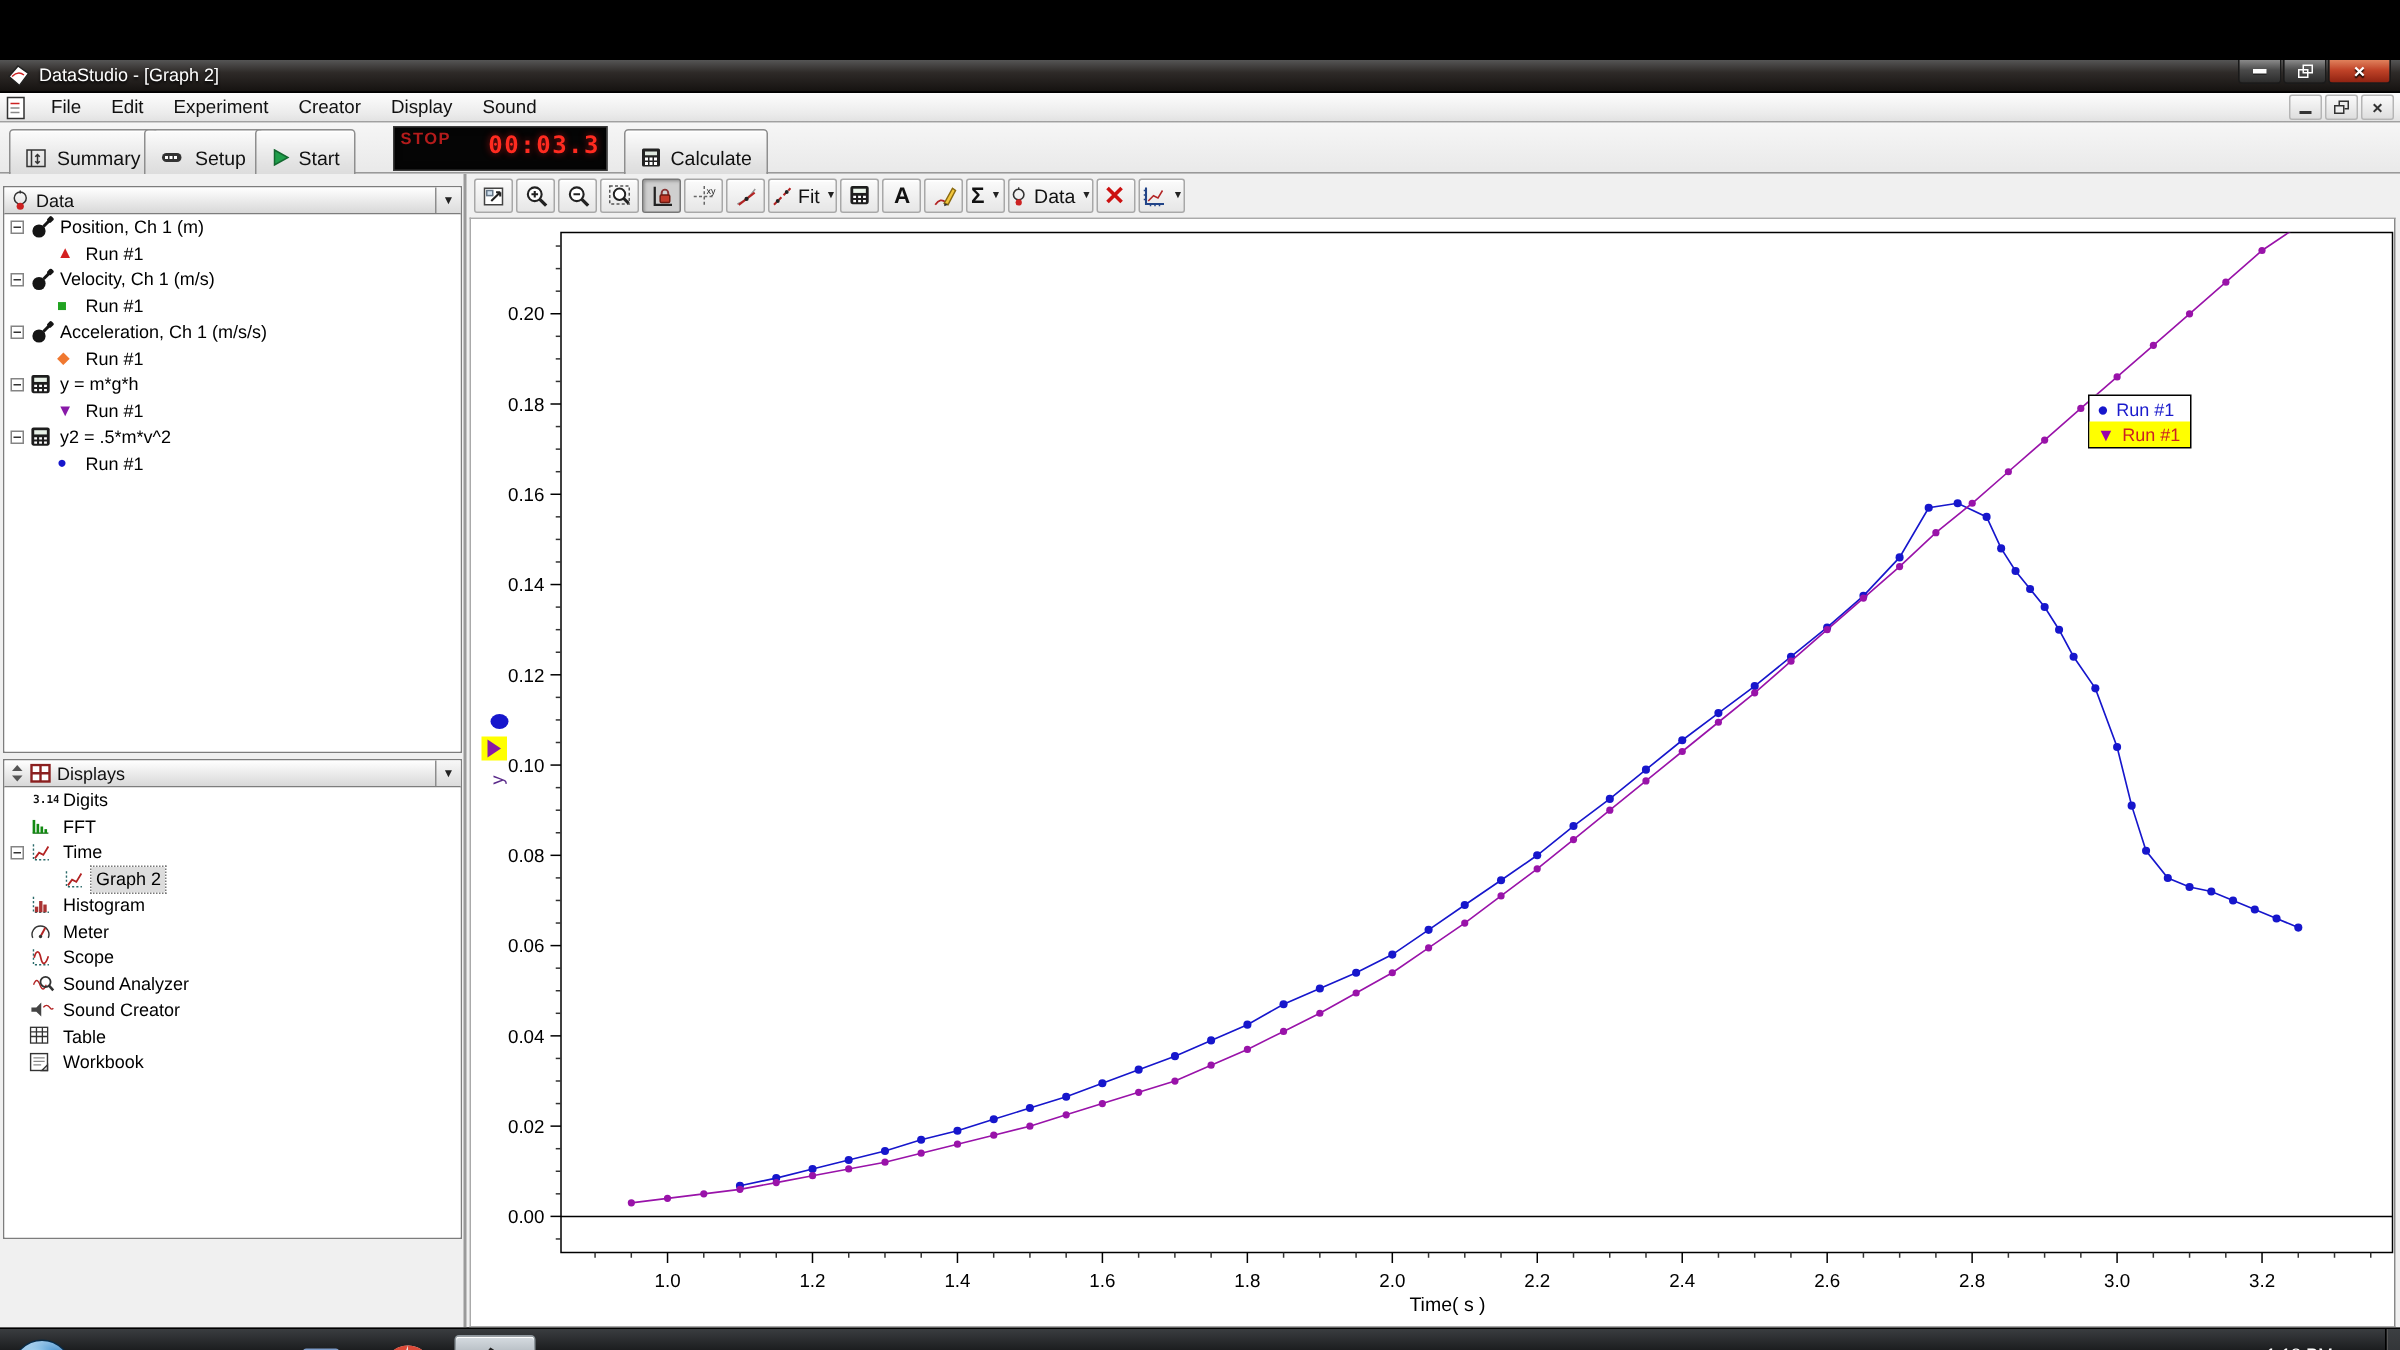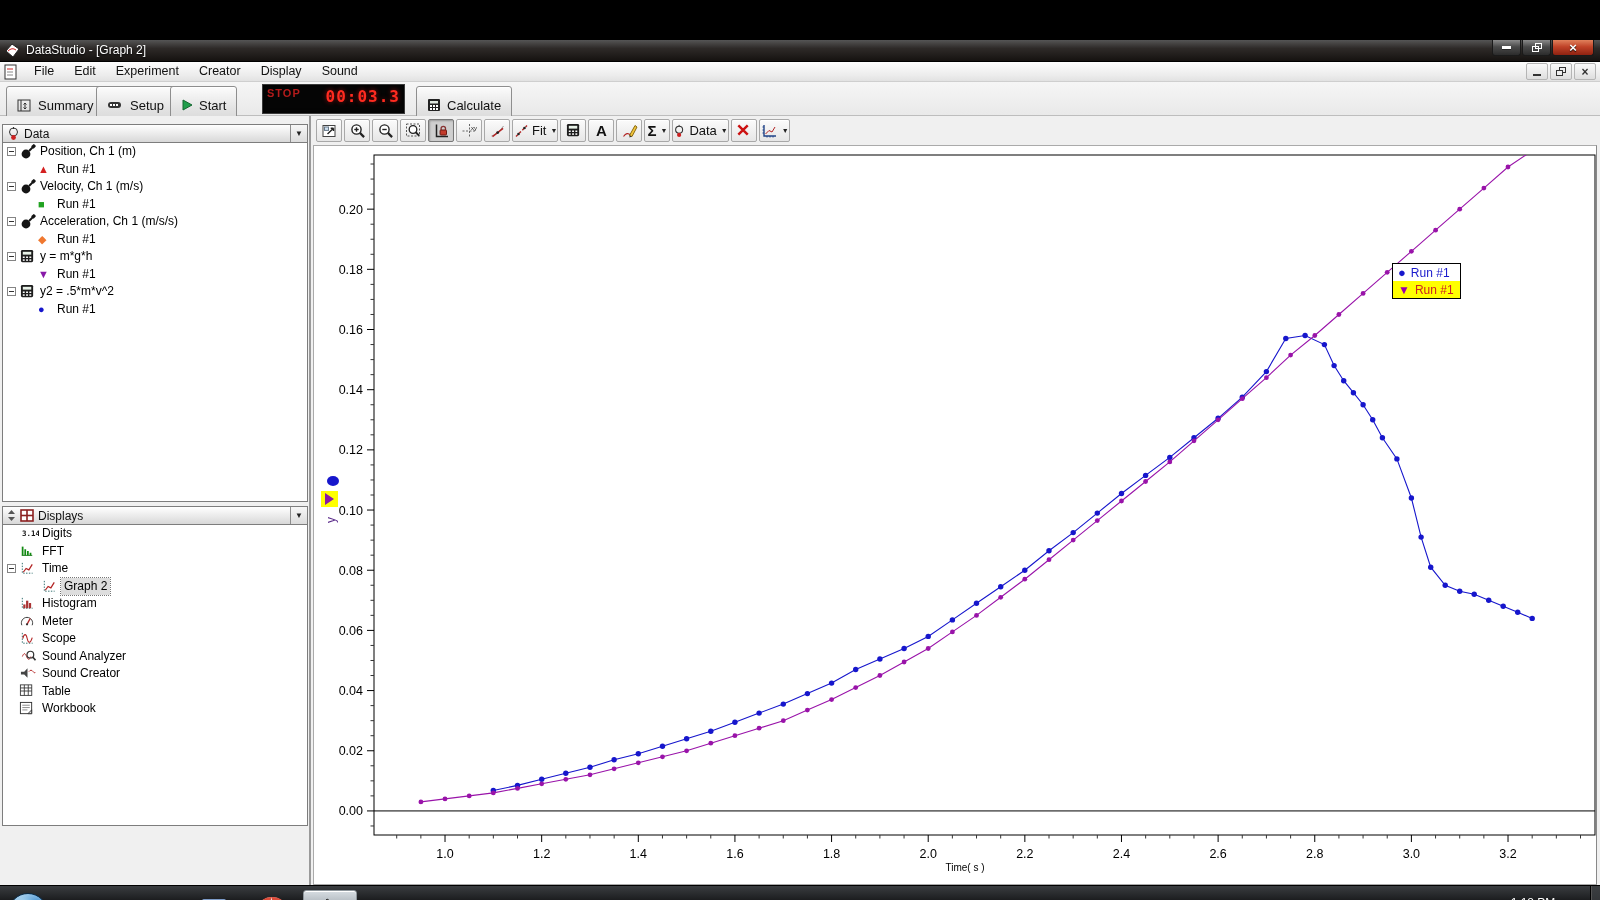--- a/index.html
+++ b/index.html
@@ -83,21 +83,21 @@
   #legend { position:absolute; left:1078px; top:117px; border:1px solid #000; background:#fff; }
   .leg-row { display:flex; align-items:center; height:17px; padding:0 6px 0 5px; font-size:12px; gap:5px; }
   .leg-row.sel { background:#ffff00; }
   #axis-indicator { position:absolute; left:4px; top:330px; width:24px; }
   #axis-indicator .dot { width:12px; height:10px; border-radius:50%; background:#1616cc; margin-left:9px; }
   #axis-indicator .tri-box { width:17px; height:16px; background:#ffff00; margin:5px 0 0 3px;
     display:flex; align-items:center; justify-content:center; }
   #axis-indicator .tri { width:0; height:0; border-left:9px solid #8819a8; border-top:6px solid transparent;
     border-bottom:6px solid transparent; }
   #axis-indicator .ylab { margin:3px 0 0 7px; color:#5a2a8a; font-size:12px; transform:rotate(-90deg); width:12px;}
-  #x-axis-label { position:absolute; left:60px; top:716px; width:1182px; text-align:center; font-size:10px; color:#000;}
+  #x-axis-label { position:absolute; left:60px; top:716px; width:1182px; text-align:center; font-size:13px; color:#000;}
 
   
   #taskbar { position:absolute; left:0; top:845px; width:1600px; height:55px;
     background:linear-gradient(#3a3d40,#17181a 30%, #060607); border-top:1px solid #000; }
   .tb-icon { position:absolute; top:5px; width:44px; height:44px; display:flex; align-items:center; justify-content:center; }
   #start-orb { left:6px; }
   .orb { width:40px; height:40px; border-radius:50%;
     background:radial-gradient(circle at 35% 28%, #bfe3f7, #3f8fd0 45%, #11477e 75%, #062a4e);
     border:1px solid #0a2a44; display:flex; align-items:center; justify-content:center;
     box-shadow:inset 0 2px 4px #ffffff66; }

